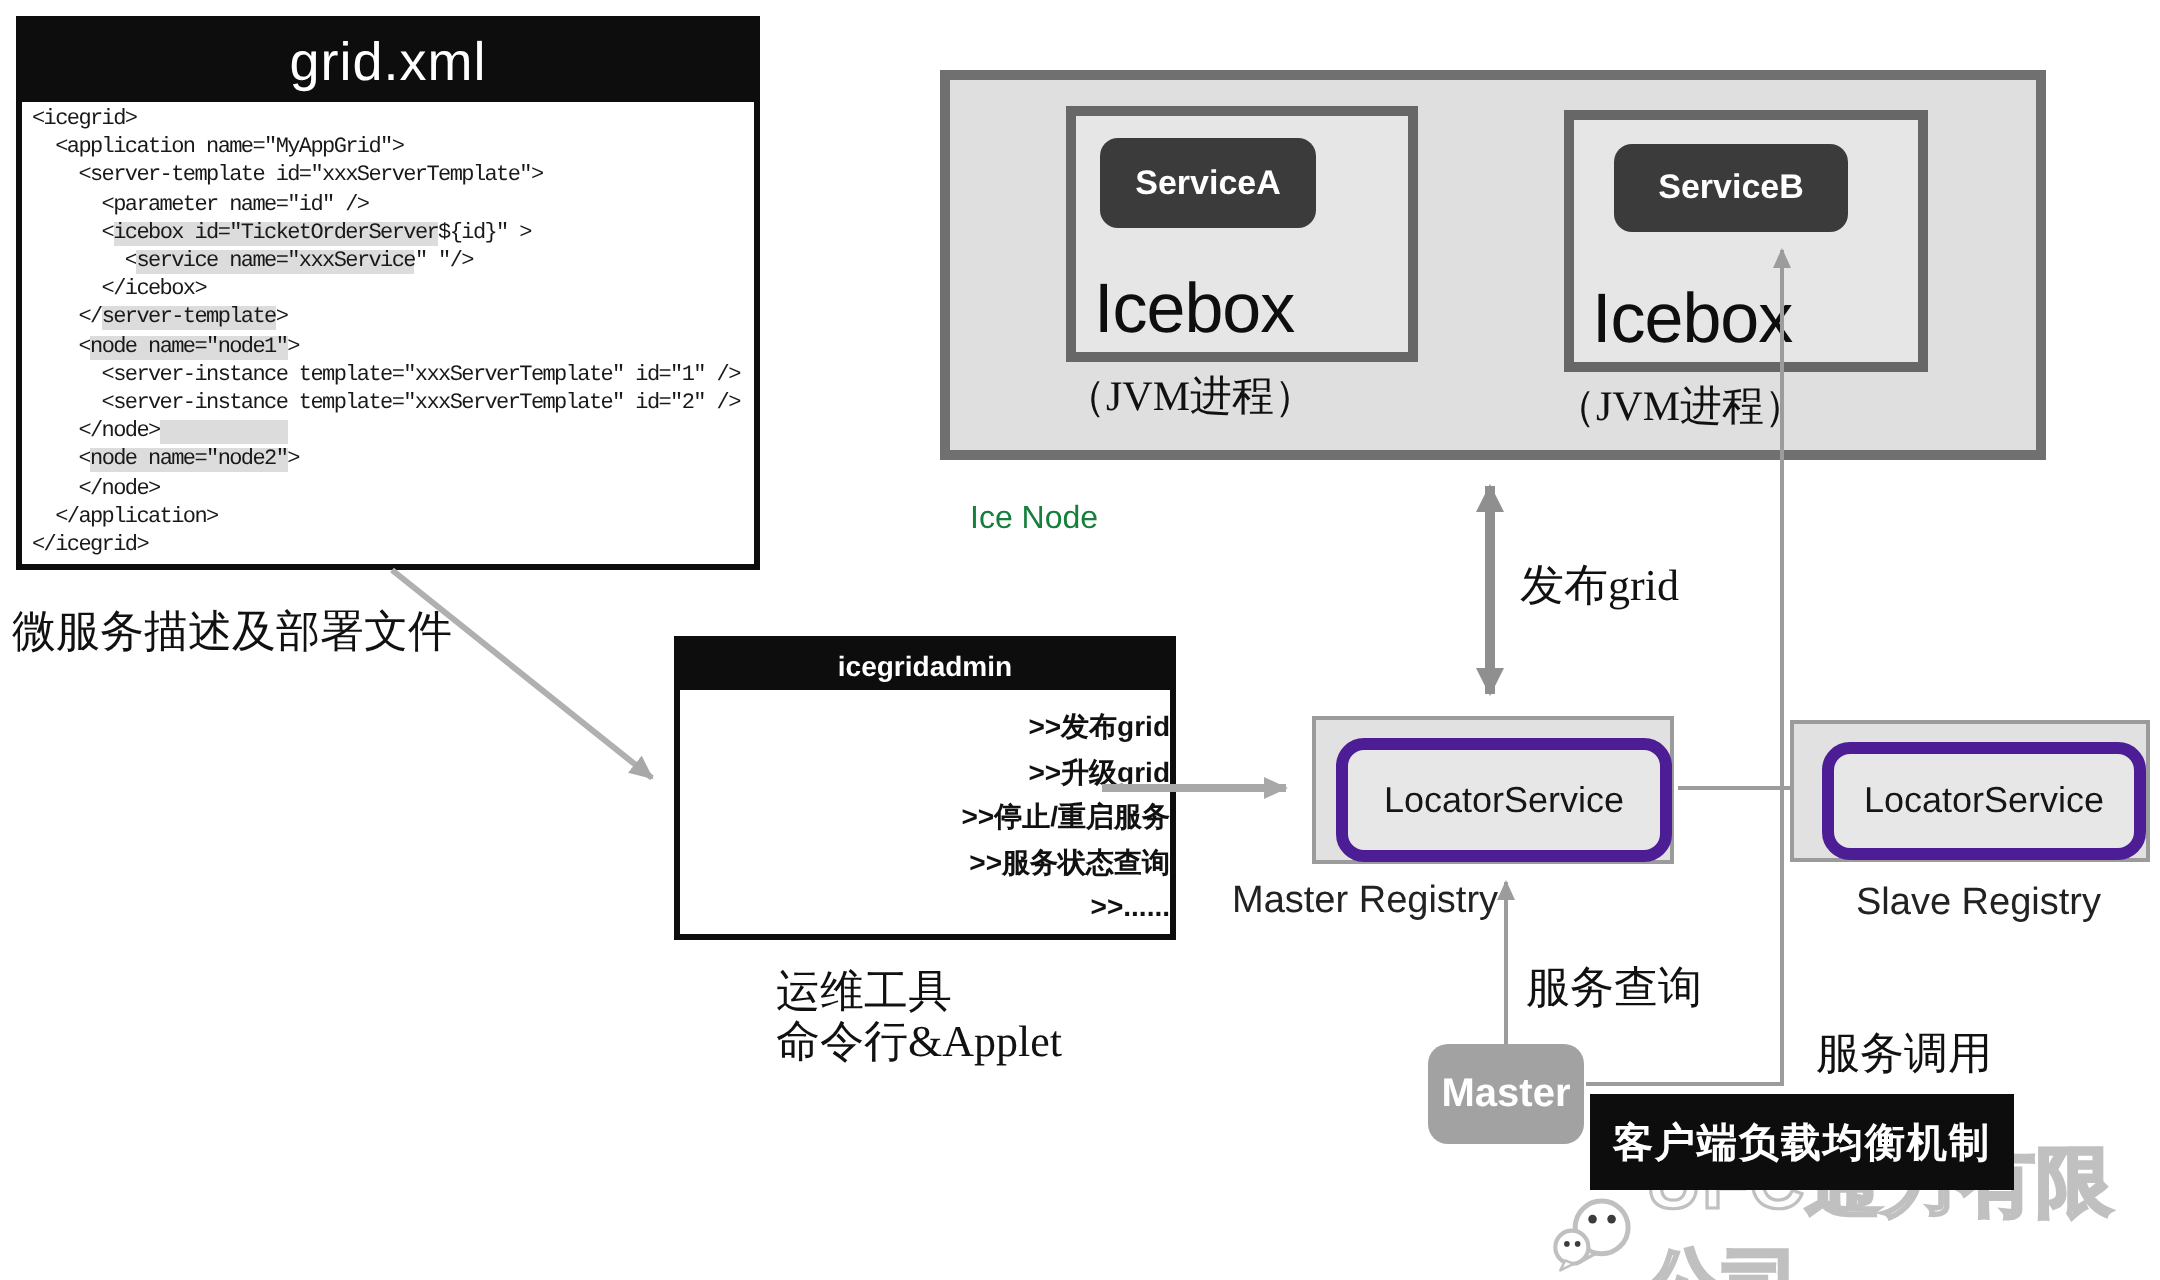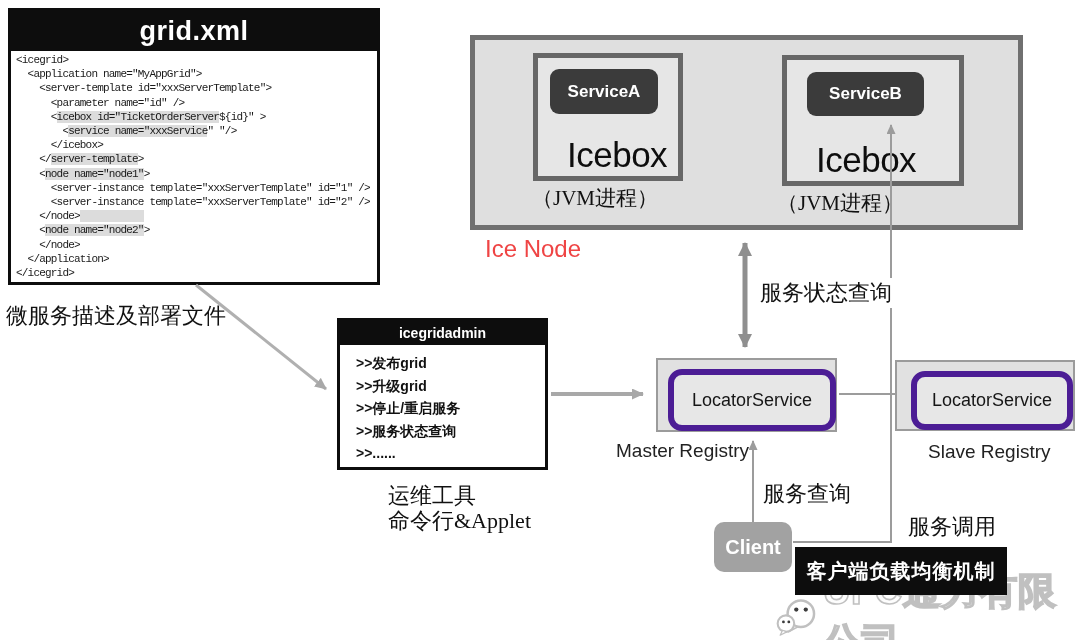--- a/index.html
+++ b/index.html
@@ -6,43 +6,43 @@
   #canvas{position:relative;width:1080px;height:640px;background:#fff;overflow:hidden;
           font-family:"Liberation Sans",sans-serif;color:#111;}
   .abs{position:absolute;box-sizing:border-box;}
 
   
   #connectors{position:absolute;left:0;top:0;width:1080px;height:640px;z-index:3;pointer-events:none;}
 
   
   .gridxml{left:8px;top:8px;width:372px;height:277px;border:3px solid #0d0d0d;background:#fff;z-index:2;}
   .gridxml-title{background:#0d0d0d;color:#fff;height:40px;line-height:40px;text-align:center;
-                 font-size:27px;font-weight:bold;letter-spacing:0.5px;}
+                 font-size:27px;font-weight:normal;letter-spacing:0.5px;}
   .gridxml-code{font-family:"Liberation Mono","DejaVu Sans Mono",monospace;font-size:11px;
                 letter-spacing:-0.8px;line-height:14.2px;padding:2px 0 0 5px;color:#191919;
                 white-space:pre;overflow:hidden;}
   .code-line .hl{background:#dcdcdc;}
 
   
-  .admin{left:337px;top:318px;width:211px;height:152px;border:3px solid #0d0d0d;background:#fff;z-index:2;}
+  .admin{left:337px;top:318px;width:251px;height:152px;border:3px solid #0d0d0d;background:#fff;z-index:2;}
   .admin-title{background:#0d0d0d;color:#fff;height:24px;line-height:24px;text-align:center;
                font-size:14px;font-weight:bold;}
-  .admin-body{padding:7px 0 0 16px;}
+  .admin-body{padding:7px 0 0 16px;text-align:right;}
   .cmd{font-size:14px;font-weight:bold;line-height:22.6px;color:#111;white-space:nowrap;}
 
   
   .icenode{left:470px;top:35px;width:553px;height:195px;background:#dfdfdf;border:5px solid #707070;z-index:2;}
   .icebox{position:absolute;background:#e6e6e6;border:5px solid #676767;box-sizing:border-box;}
-  .icebox-a{left:58px;top:13px;width:150px;height:128px;}
+  .icebox-a{left:58px;top:13px;width:176px;height:128px;}
   .icebox-b{left:307px;top:15px;width:182px;height:131px;}
   .service{position:absolute;background:#3b3b3b;color:#fff;font-weight:bold;font-size:17px;
            border-radius:9px;display:flex;align-items:center;justify-content:center;}
   .icebox-a .service{left:12px;top:11px;width:108px;height:45px;}
   .icebox-b .service{left:20px;top:12px;width:117px;height:44px;}
-  .icebox-label{position:absolute;left:9px;bottom:1px;font-size:35px;color:#0e0e0e;letter-spacing:-0.5px;margin-left:20px;}
+  .icebox-label{position:absolute;left:9px;bottom:1px;font-size:35px;color:#0e0e0e;letter-spacing:-0.5px;}
 
   
   .registry{background:#e1e1e1;border:2px solid #9b9b9b;z-index:2;}
   .master{left:656px;top:358px;width:181px;height:74px;}
   .slave{left:895px;top:360px;width:180px;height:71px;}
   .locator{position:absolute;background:#e7e7e7;border:6px solid #4c1d95;border-radius:14px;
            display:flex;align-items:center;justify-content:center;font-size:18px;color:#161616;}
   .master .locator{left:10px;top:9px;width:156px;height:50px;}
   .slave .locator{left:14px;top:9px;width:150px;height:47px;}
 
@@ -52,21 +52,21 @@
   .lb-box{left:795px;top:547px;width:212px;height:48px;background:#0d0d0d;color:#fff;
           font-family:"Liberation Serif",serif;font-size:20px;font-weight:bold;letter-spacing:1px;
           display:flex;align-items:center;justify-content:center;z-index:6;}
 
   
   .lbl{position:absolute;white-space:nowrap;z-index:2;}
   .serif{font-family:"Liberation Serif",serif;}
   .deploy{left:6px;top:301px;font-size:22px;}
   .jvm-a{left:532px;top:184px;font-size:21px;}
   .jvm-b{left:777px;top:189px;font-size:21px;}
-  .icenode-label{left:485px;top:235px;font-size:24px;color:#ef4444;}
+  .icenode-label{left:485px;top:251px;font-size:16px;color:#15803d;}
   .ops1{left:388px;top:481px;font-size:22px;}
   .ops2{left:388px;top:506px;font-size:22px;}
   .master-label{left:616px;top:440px;font-size:19px;color:#222;}
   .slave-label{left:928px;top:441px;font-size:19px;color:#222;}
   .reg-mgmt{left:758px;top:278px;font-size:22px;background:#fff;z-index:4;padding:0 2px;}
   .query{left:763px;top:479px;font-size:22px;}
   .invoke{left:908px;top:512px;font-size:22px;}
 
   
   .watermark{left:776px;top:566px;display:flex;align-items:center;z-index:5;}
@@ -134,25 +134,25 @@
 
   <div class="abs registry master">
     <div class="locator">LocatorService</div>
   </div>
   <div class="abs registry slave">
     <div class="locator">LocatorService</div>
   </div>
   <div class="lbl master-label">Master Registry</div>
   <div class="lbl slave-label">Slave Registry</div>
 
-  <div class="lbl serif reg-mgmt">服务状态查询</div>
+  <div class="lbl serif reg-mgmt">发布grid</div>
   <div class="lbl serif query">服务查询</div>
   <div class="lbl serif invoke">服务调用</div>
 
-  <div class="abs client">Client</div>
+  <div class="abs client">Master</div>
   <div class="abs lb-box">客户端负载均衡机制</div>
 
   <div class="abs watermark">
     <svg width="52" height="46" viewBox="0 0 52 46">
       <circle cx="30" cy="19" r="16" fill="#ffffff" stroke="#c0c0c0" stroke-width="3"></circle>
       <path d="M20,32 L15,41 L26,35 z" fill="#ffffff" stroke="#c0c0c0" stroke-width="2" stroke-linejoin="round"></path>
       <circle cx="24.5" cy="14" r="2.6" fill="#3c3c3c"></circle>
       <circle cx="36" cy="14" r="2.6" fill="#3c3c3c"></circle>
       <circle cx="12" cy="31" r="10" fill="#ffffff" stroke="#c0c0c0" stroke-width="2.5"></circle>
       <path d="M8,39 L5,45 L13,41 z" fill="#ffffff" stroke="#c0c0c0" stroke-width="1.5" stroke-linejoin="round"></path>

